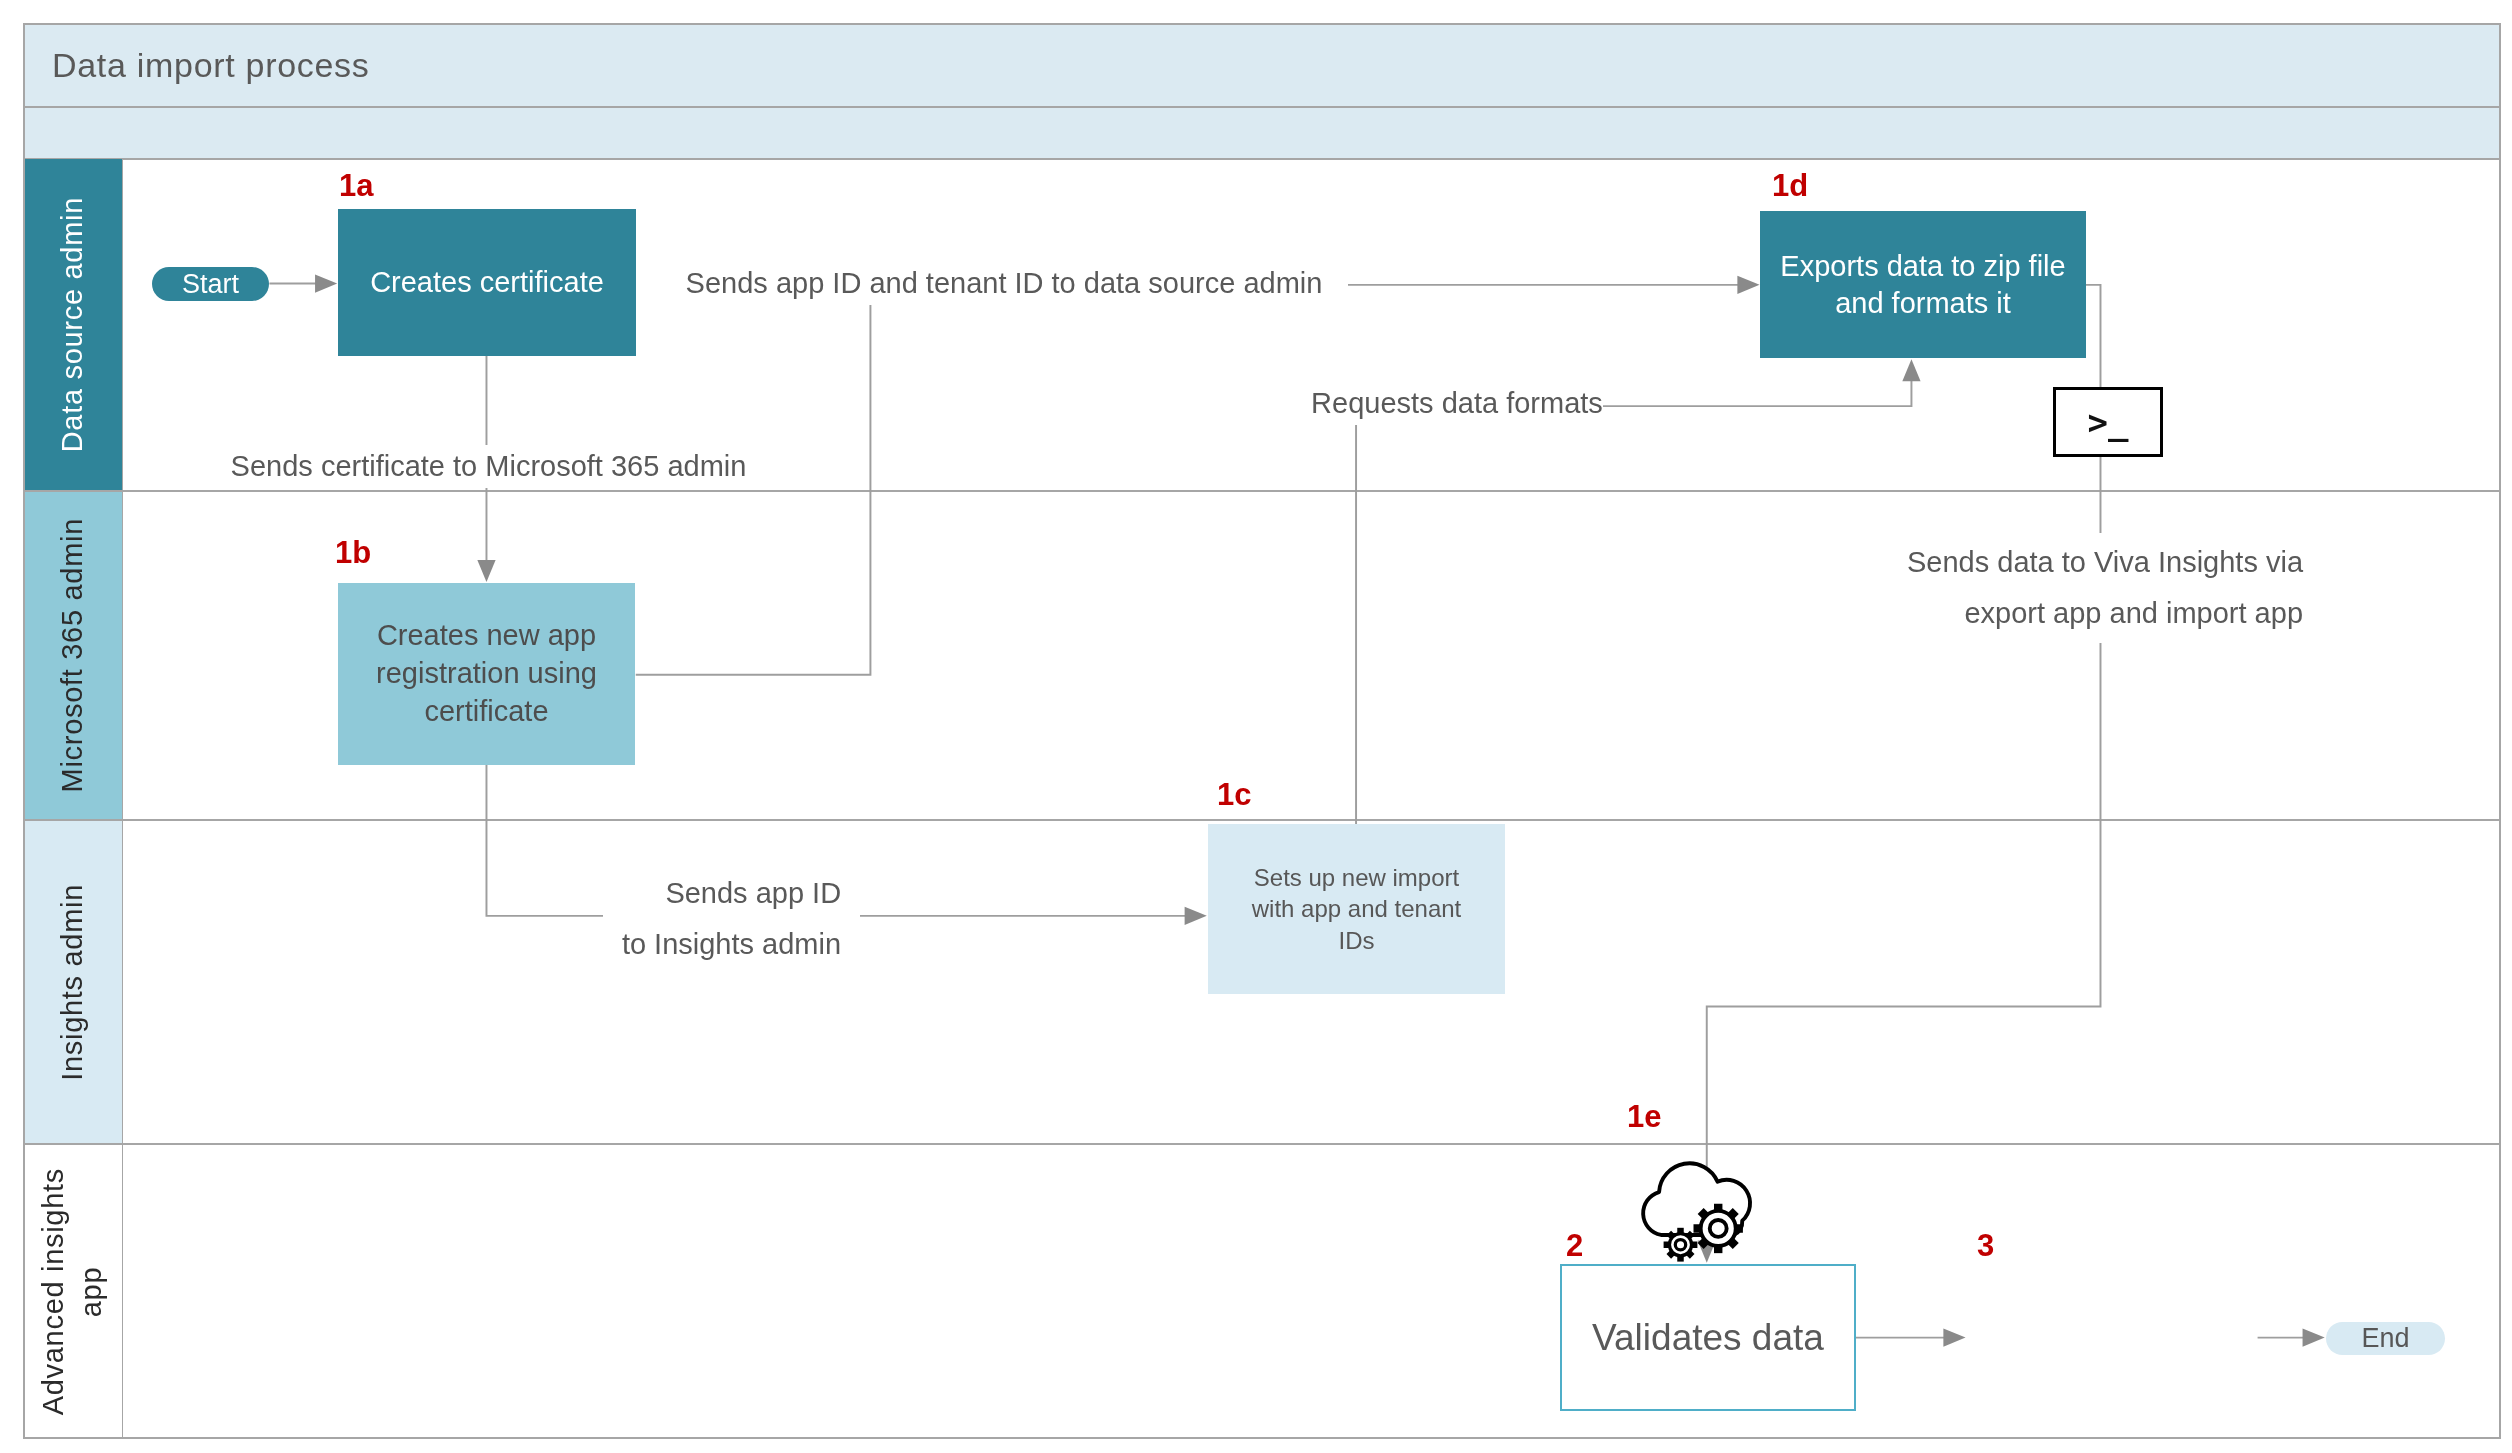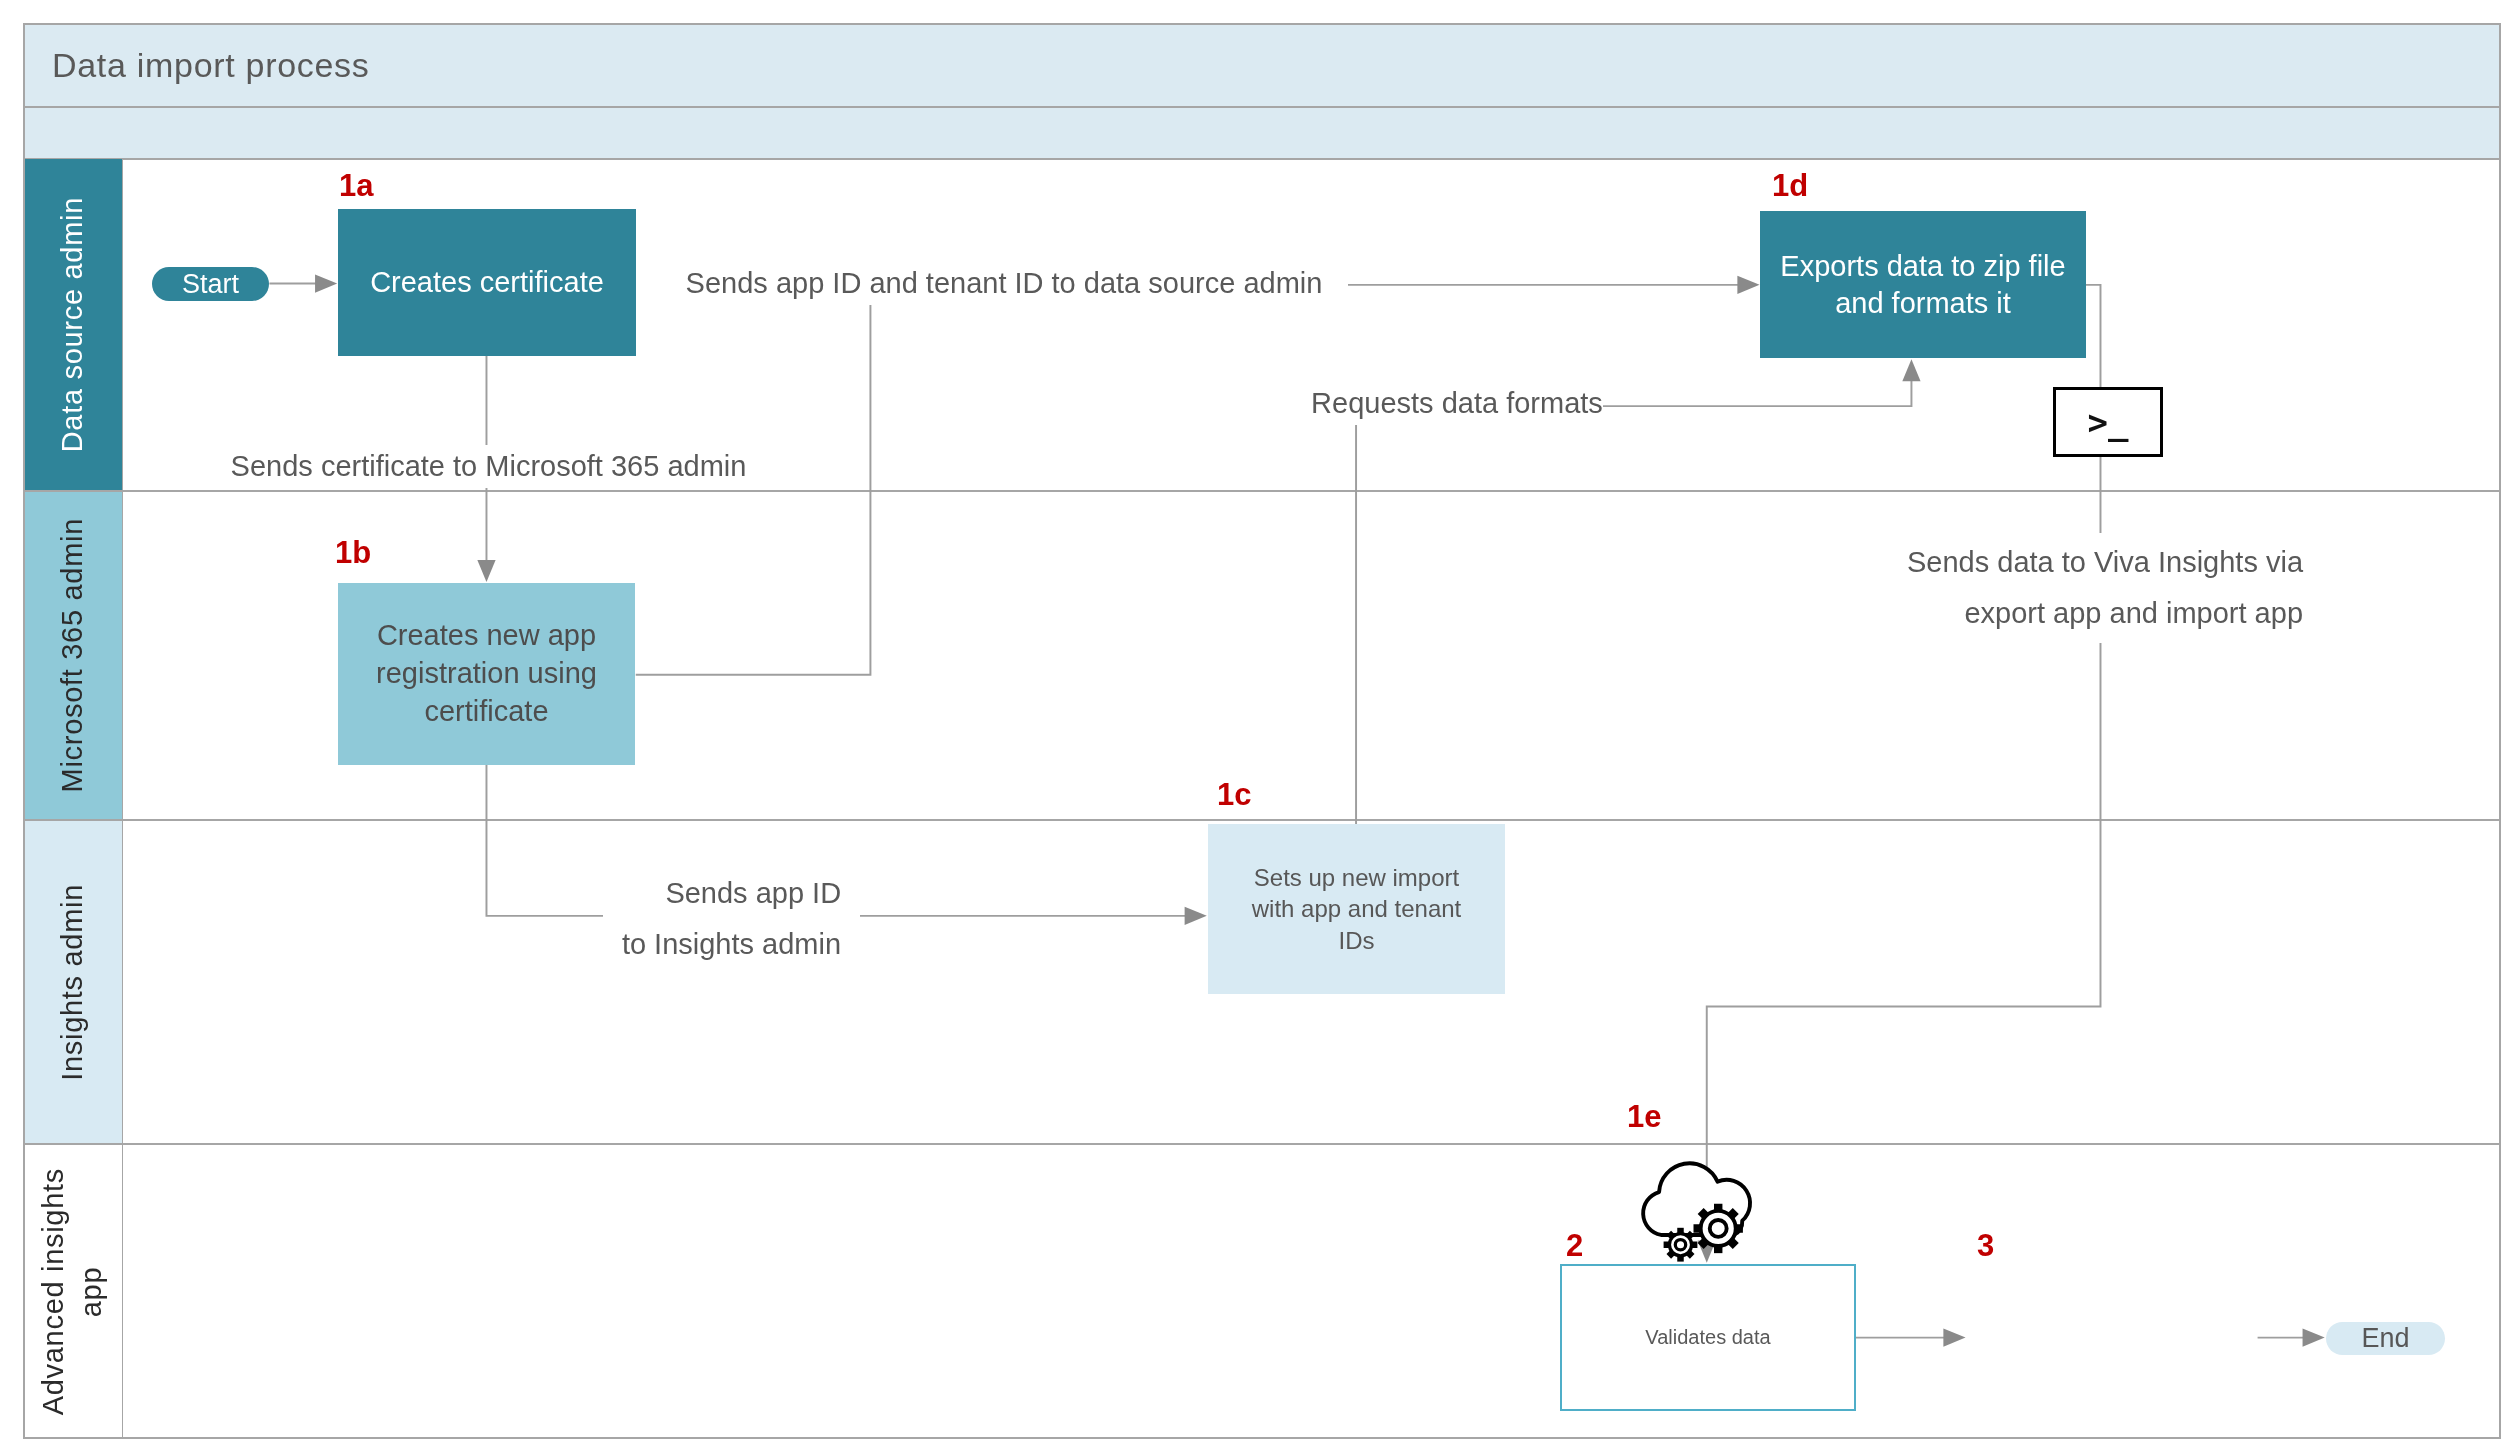--- a/index.html
+++ b/index.html
@@ -41,21 +41,21 @@
   #lbl-cert{left:214px;top:445px;width:549px;height:43px;}
   #lbl-appid-insights{left:603px;top:867px;width:257px;height:103px;}
   #lbl-requests{left:1311px;top:382px;width:292px;height:43px;}
   #lbl-viva{left:1893px;top:533px;width:424px;height:110px;}
 
   
   .node{z-index:4;display:flex;align-items:center;justify-content:center;text-align:center;}
   .proc-dark{background:#2F8499;color:#fff;font-size:29px;line-height:1.25;}
   .proc-mid{background:#8FC9D8;color:#4d4d4d;font-size:29px;line-height:1.3;}
   .proc-pale{background:#D8EAF3;color:#575757;font-size:24px;line-height:1.3;}
-  .proc-outline{background:#fff;border:2.6px solid #4FAEC8;color:#595959;font-size:20px;}
+  .proc-outline{background:#fff;border:2.6px solid #4FAEC8;color:#595959;font-size:37px;}
   .pill{border-radius:18px;font-size:27px;text-align:right;}
   #node-start{left:152px;top:267px;width:117px;height:34px;background:#2F8499;color:#fff;}
   #node-1a{left:338px;top:209px;width:298px;height:147px;}
   #node-1b{left:338px;top:583px;width:297px;height:182px;padding:0 18px;}
   #node-1c{left:1208px;top:824px;width:297px;height:170px;padding:0 29px;}
   #node-1d{left:1760px;top:211px;width:326px;height:147px;padding:0 19.6px;}
   #node-validates{left:1560px;top:1264px;width:296px;height:147px;}
   #node-processes{left:1966px;top:1264px;width:291px;height:147px;}
   #node-end{left:2326px;top:1322px;width:119px;height:33px;}
   #node-terminal{left:2053px;top:387px;width:110px;height:70px;background:#fff;border:3.3px solid #000;

